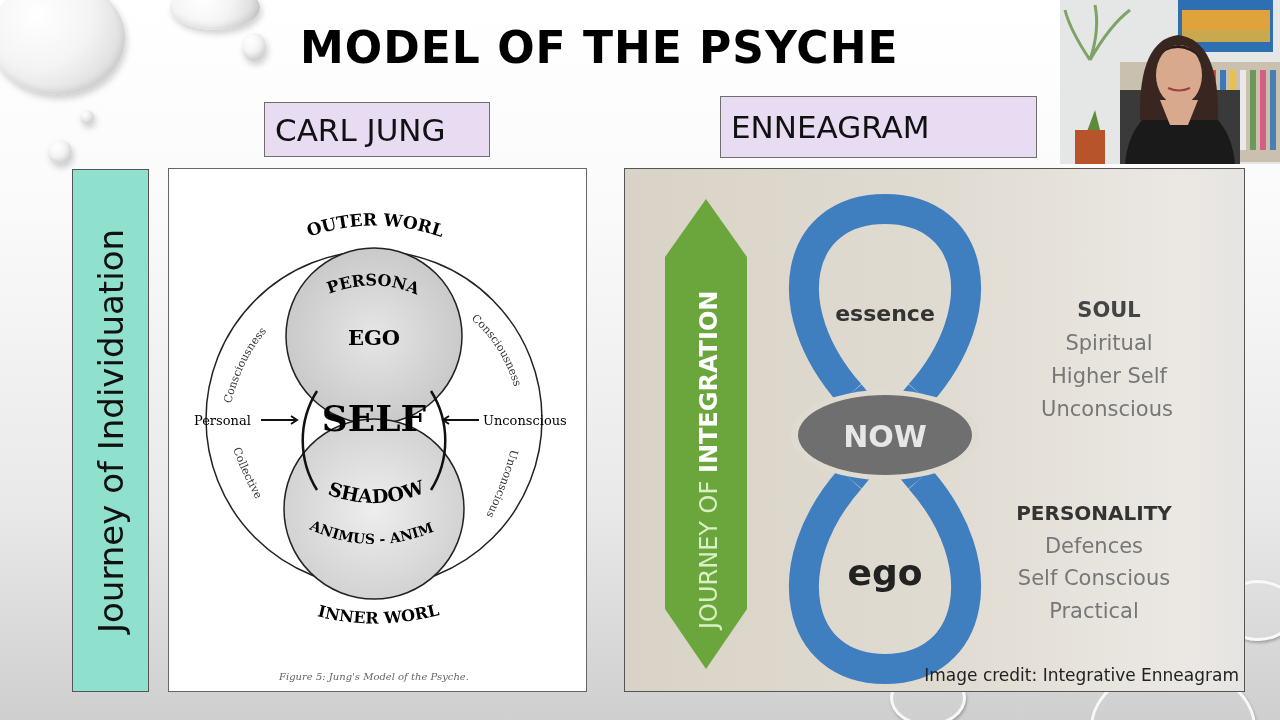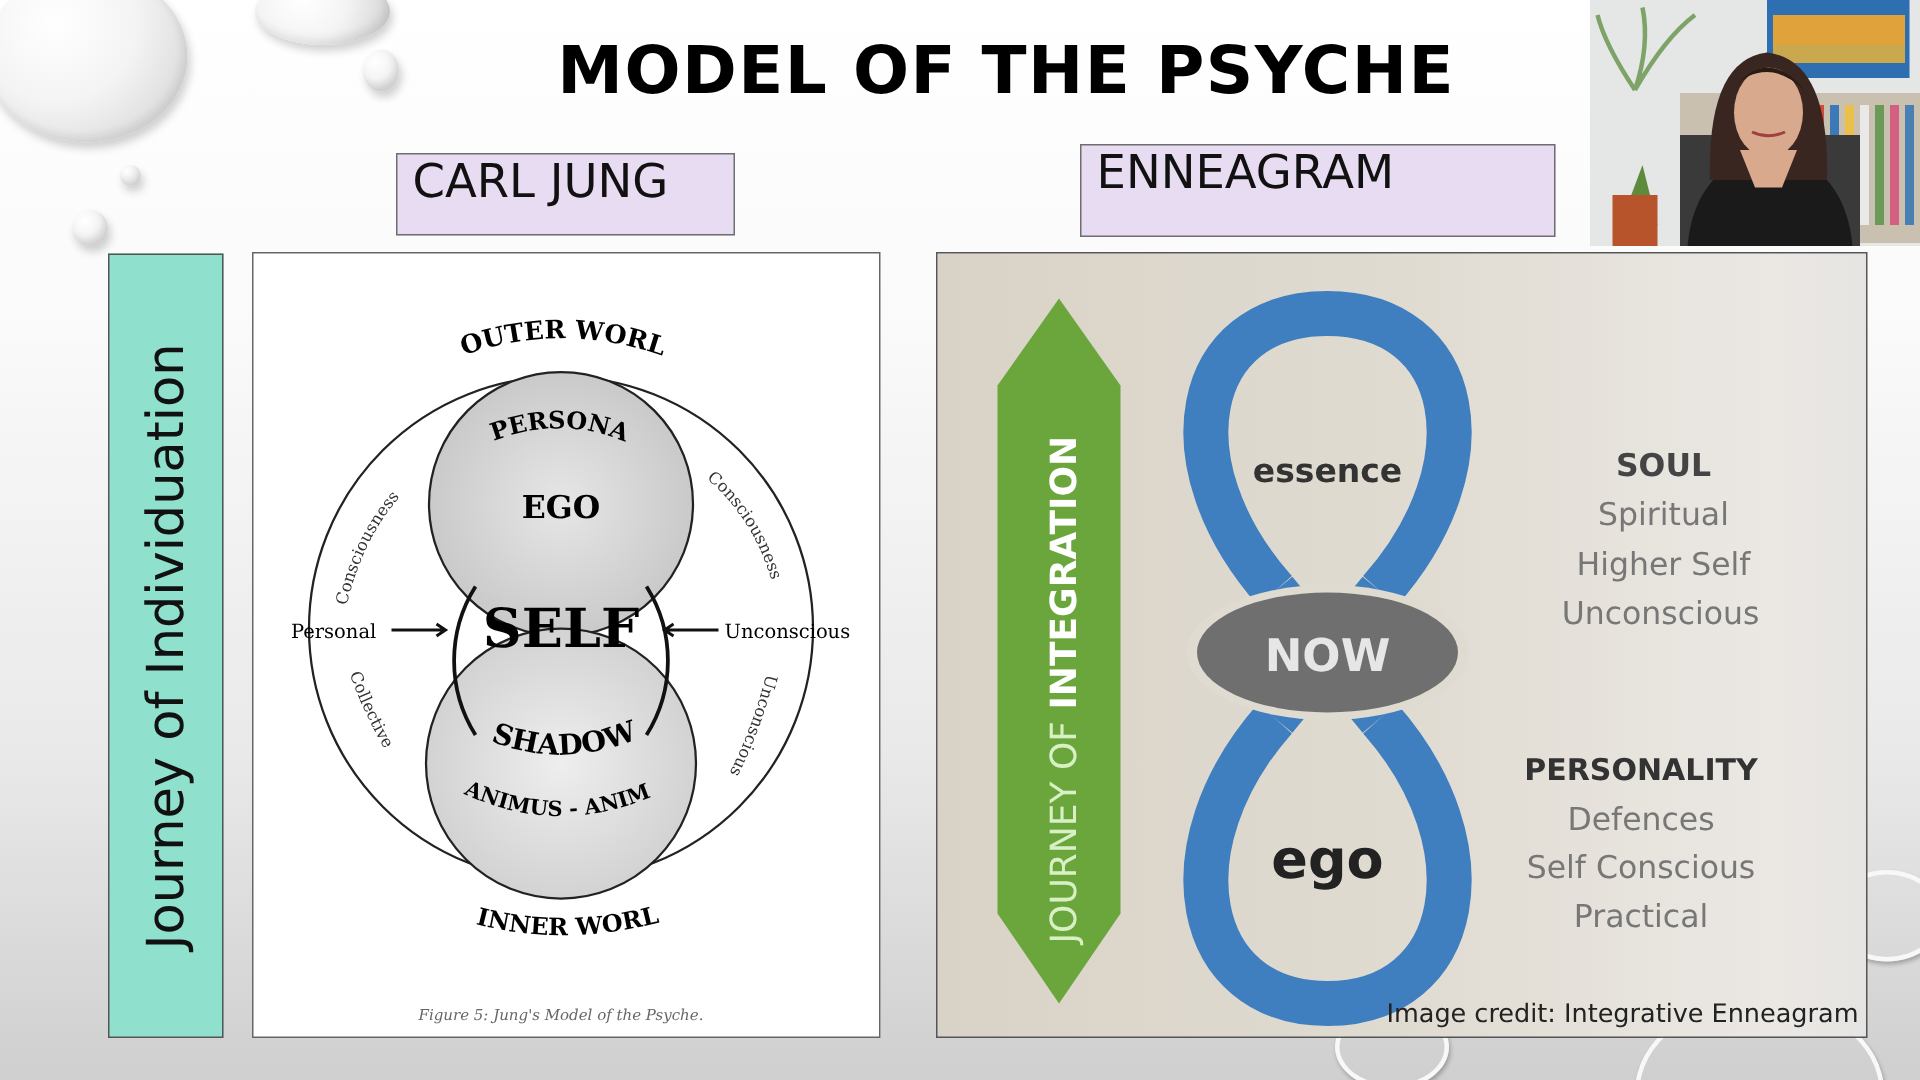--- a/index.html
+++ b/index.html
@@ -8,28 +8,28 @@
     background: linear-gradient(180deg, #ffffff 0%, #fafafa 30%, #e9e9e9 70%, #cfcfcf 100%);
     font-family: "DejaVu Sans", sans-serif;
   }
   .drop { position:absolute; border-radius:50%;
     background: radial-gradient(circle at 35% 30%, #ffffff 0%, #f4f4f4 45%, #dcdcdc 80%, #c8c8c8 100%);
     box-shadow: 2px 4px 6px rgba(0,0,0,0.18), inset -3px -4px 6px rgba(0,0,0,0.08);
   }
   .ring { position:absolute; border-radius:50%; border:3px solid #f8f8f8;
     box-shadow: 1px 2px 3px rgba(0,0,0,0.25); background:transparent; }
   .title {
-    position:absolute; left:300px; top:22px; width:670px; text-align:right;
+    position:absolute; left:300px; top:22px; width:670px; text-align:left;
     font-family:"DejaVu Sans", sans-serif; font-weight:bold; font-size:44px;
     letter-spacing:1px; color:#000;
   }
   .label-box {
     position:absolute; background:#e8dcf3; border:1.5px solid #6e6e6e;
     font-family:"DejaVu Sans", sans-serif; font-size:31px; color:#111;
-    display:flex; align-items:flex-start; padding-left:10px; box-sizing:border-box;
+    display:flex; align-items:center; padding-left:10px; box-sizing:border-box;
   }
   .jung-side {
     position:absolute; left:72px; top:169px; width:77px; height:523px;
     background:#8fe0cc; border:1.5px solid #555; box-sizing:border-box;
     display:flex; align-items:center; justify-content:center;
   }
   .jung-side span {
     transform:rotate(-90deg); white-space:nowrap; font-size:34px; color:#111;
   }
   .jung-panel {

